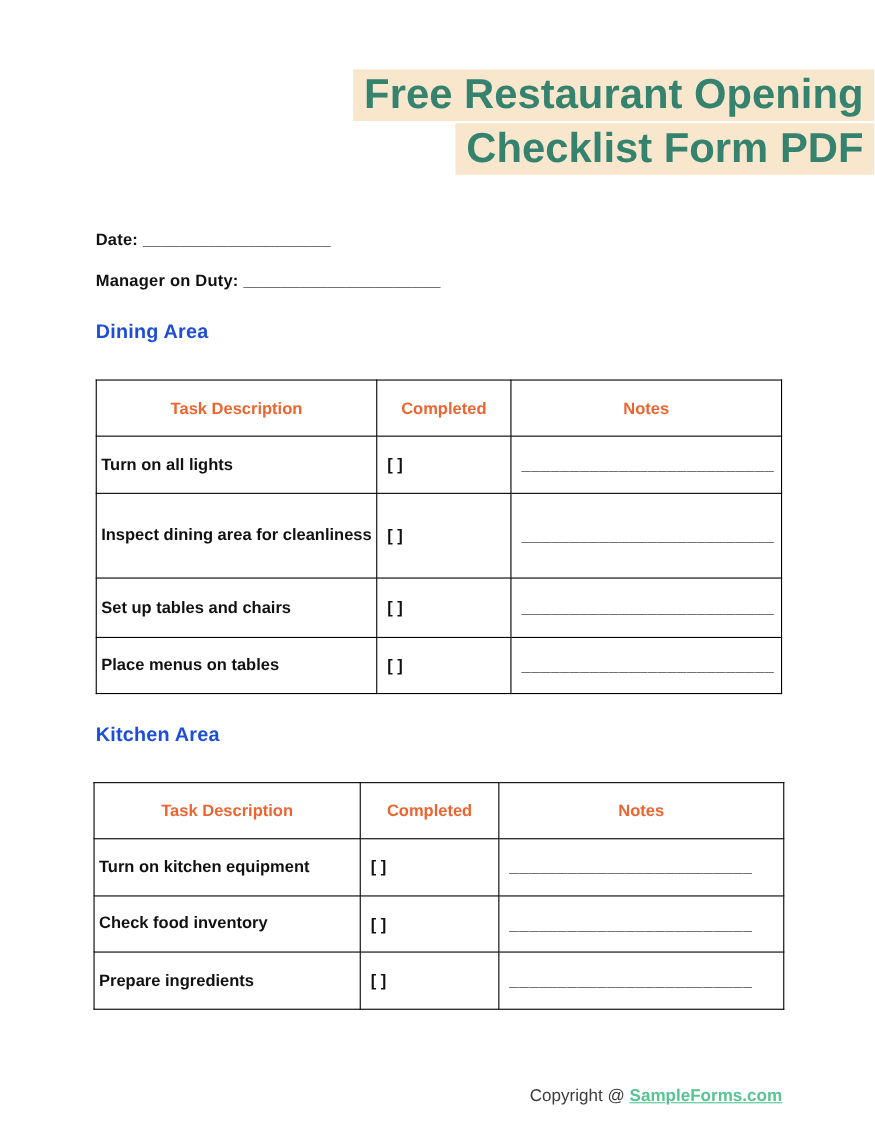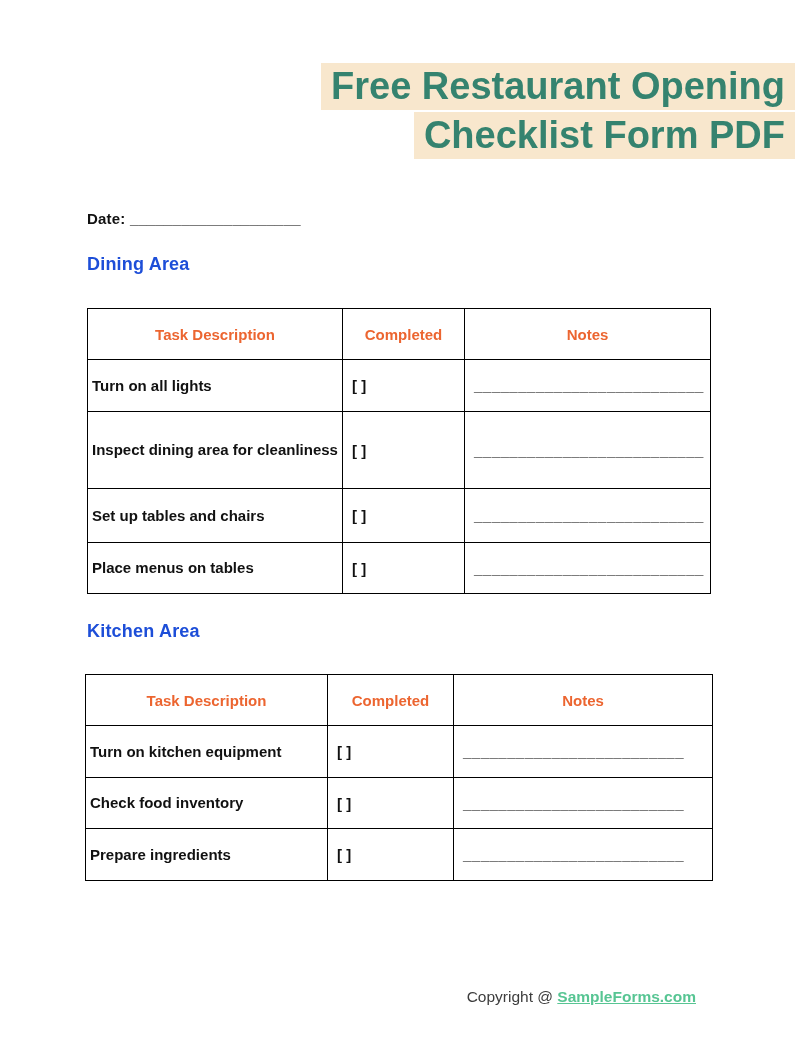--- a/index.html
+++ b/index.html
@@ -69,21 +69,21 @@
     padding-left: 4px;
     white-space: normal;
     line-height: 26px;
   }
   td.cell-completed { padding-left: 9px; }
   td.cell-notes { padding-left: 9px; letter-spacing: 0.5px; }
   
   .footer {
     position: absolute;
     top: 988px;
-    right: 99px;
+    right: 84px;
     font-size: 15.5px;
     color: #3D3D3D;
   }
   .footer a {
     color: #57C593;
     font-weight: bold;
     text-decoration: underline;
     cursor: pointer;
   }
 </style>
@@ -92,20 +92,21 @@
 
 <div class="page">
 
   <div class="title-block">
     <div><span class="hl">Free Restaurant Opening</span></div>
     <div><span class="hl">Checklist Form PDF</span></div>
   </div>
 
   <div class="meta">
     <div class="meta-line"><span>Date:</span> <span>____________________</span></div>
+    <div class="meta-line"><span>Manager on Duty:</span> <span>_____________________</span></div>
   </div>
 
   <div class="section-heading">Dining Area</div>
 
   <table class="checklist t1">
     <colgroup>
         <col style="width:255px">
         <col style="width:122px">
         <col style="width:246px">
       </colgroup>

